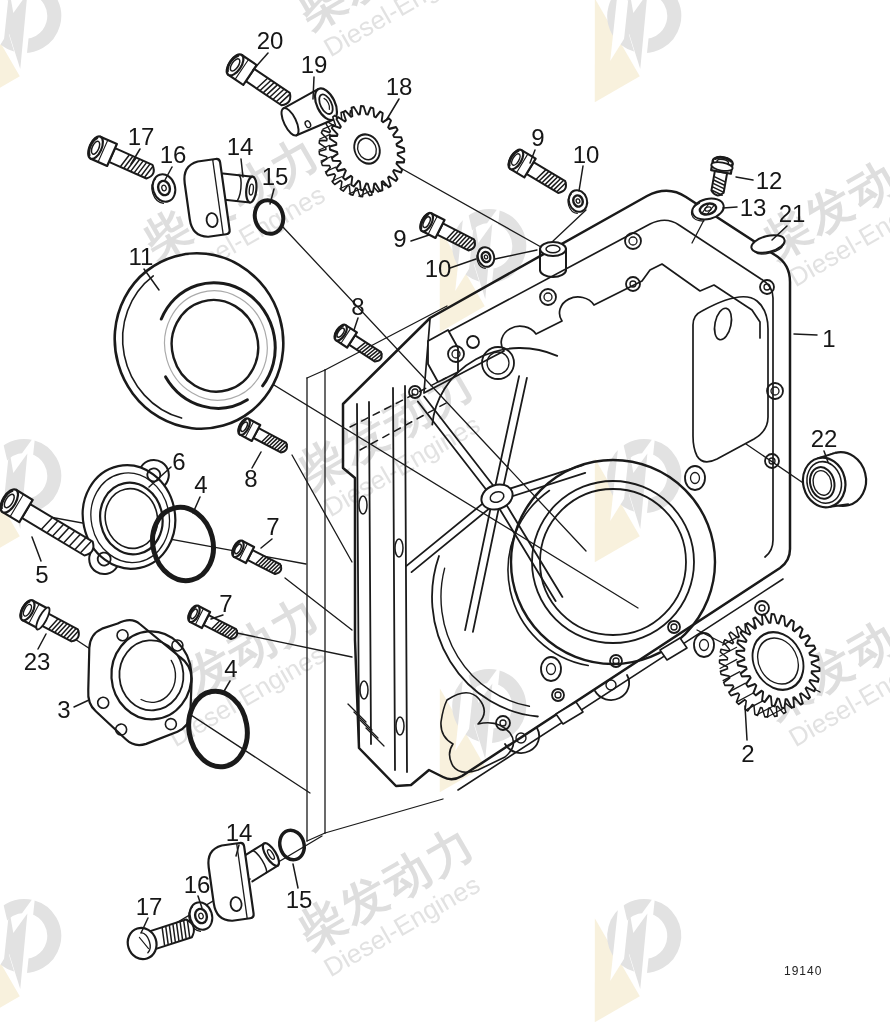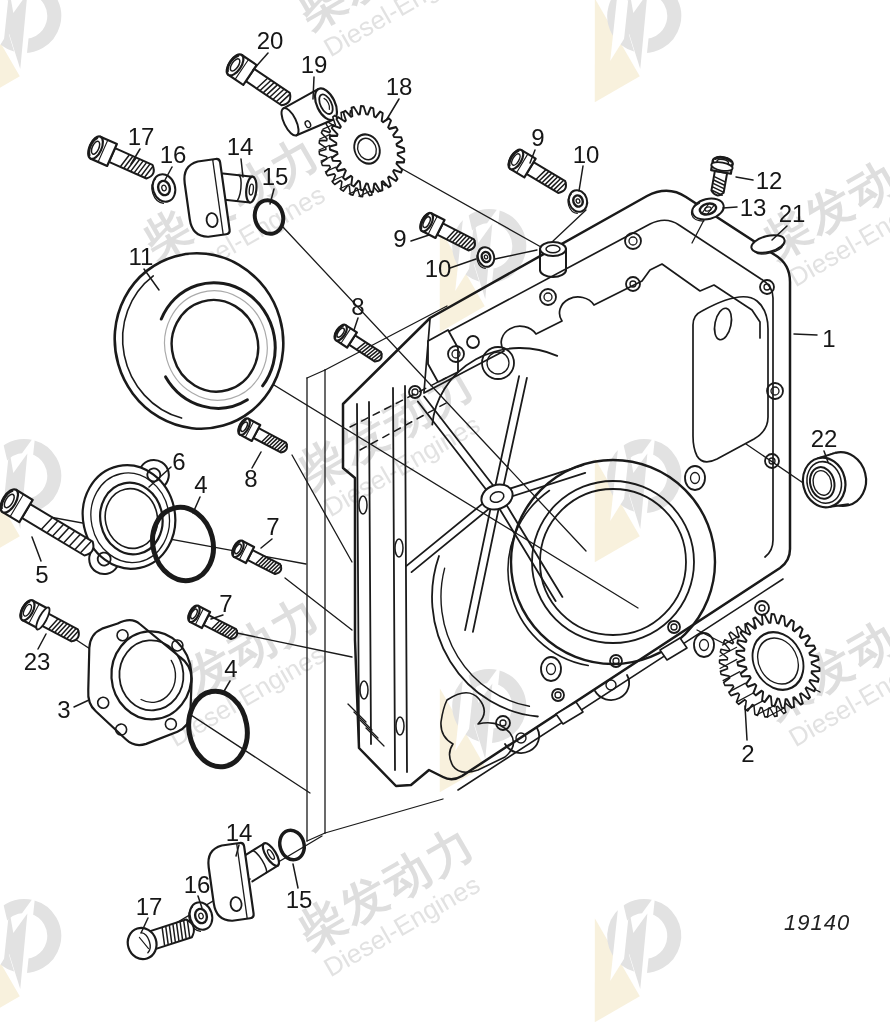--- a/index.html
+++ b/index.html
@@ -1,20 +1,20 @@
 <!DOCTYPE html>
 <html><head>
 <meta charset="utf-8">
 <style>
   html,body{margin:0;padding:0;background:#ffffff;}
   .stage{position:relative;width:890px;height:1028px;background:#fff;overflow:hidden;
          font-family:"Liberation Sans", sans-serif;}
   .stage svg{position:absolute;left:0;top:0;}
-  .fig-number{position:absolute;left:784px;top:910px;font-size:22px;color:#222;
-              letter-spacing:1px;font-family:"Liberation Sans",sans-serif;font-style:italic;}
+  .fig-number{position:absolute;left:784px;top:964px;font-size:12px;color:#222;
+              letter-spacing:1px;font-family:"Liberation Sans",sans-serif;}
 </style>
 </head>
 <body>
 
 <div class="stage">
   <svg id="wm" width="890" height="1028" viewBox="0 0 890 1028">
       <g transform="translate(-155,-200) rotate(-30)">
         <path d="M-58 50 L-6 -40 L-6 50 Z" fill="#f8f1dd"></path>
         <g>
           <circle cx="28" cy="0" r="30" fill="none" stroke="#e2e2e2" stroke-width="14"></circle>

